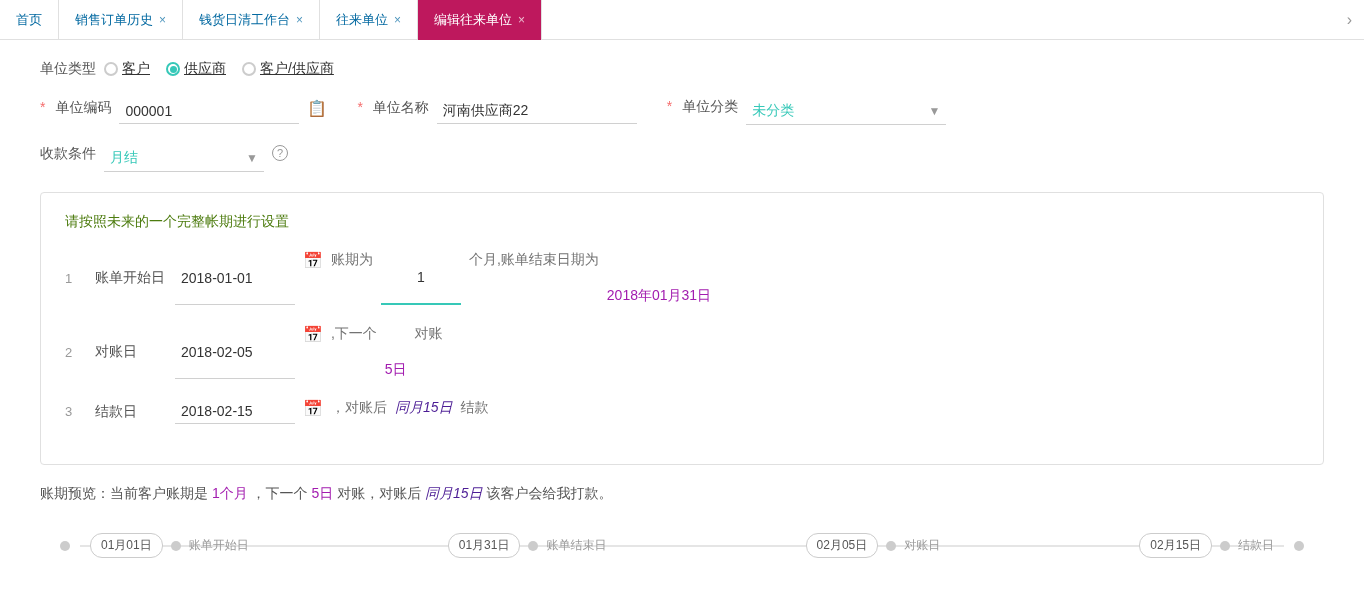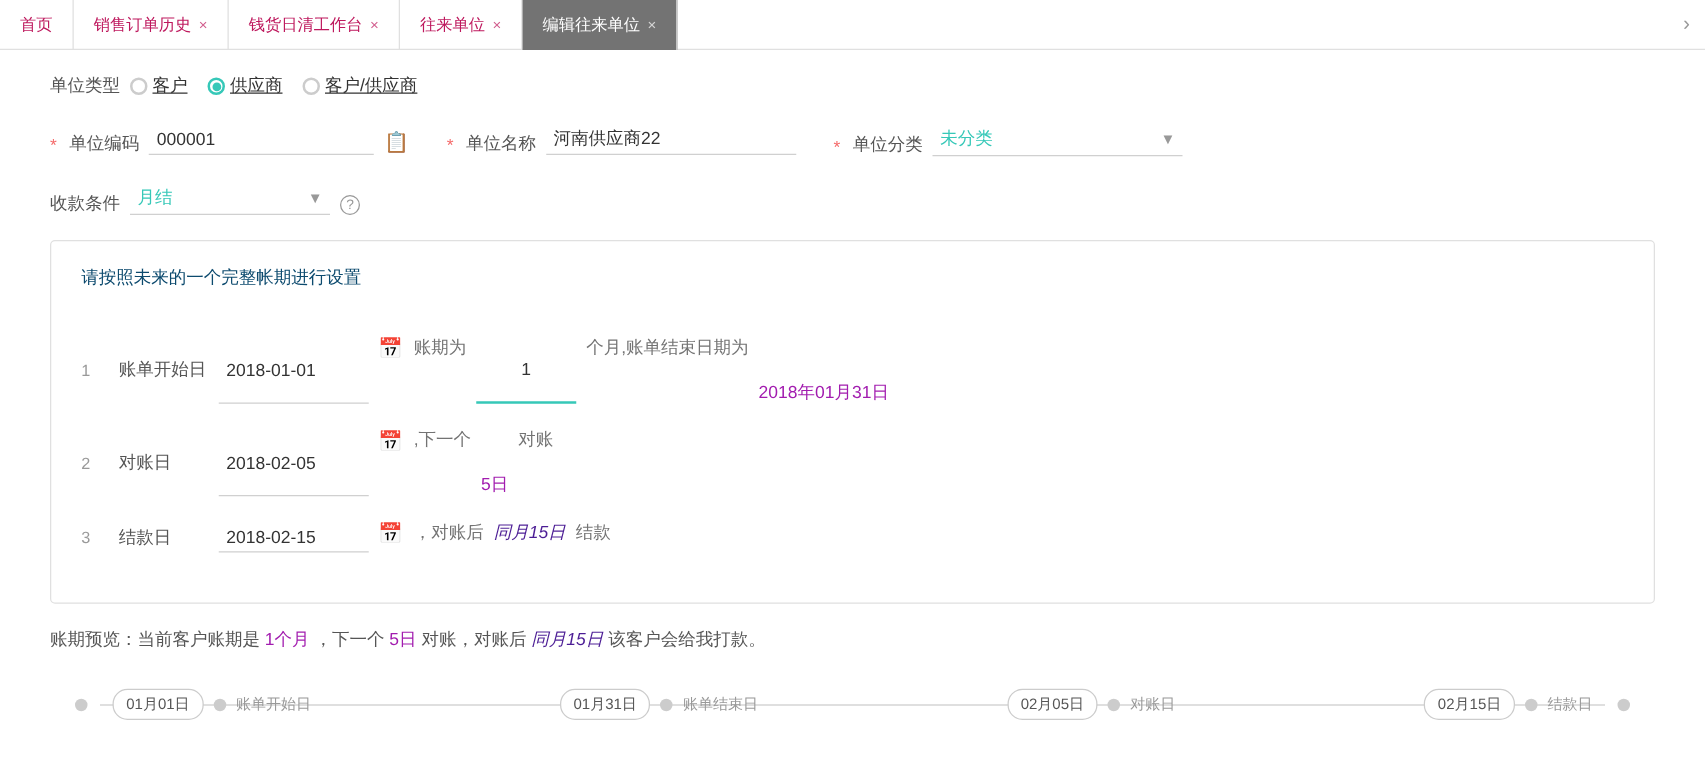--- a/index.html
+++ b/index.html
@@ -14,27 +14,27 @@
       height: 40px;
       padding-left: 0;
     }
     .tab {
       display: flex;
       align-items: center;
       padding: 0 16px;
       height: 40px;
       cursor: pointer;
       font-size: 13px;
-      color: #be185d;
+      color: #0369a1;
       border-right: 1px solid #e0e0e0;
       white-space: nowrap;
       gap: 6px;
     }
     .tab.active {
-      background: #737373;
+      background: #be185d;
       color: #fff;
     }
     .tab .close-x {
       font-size: 12px;
       opacity: 0.7;
       cursor: pointer;
     }
     .tab.active .close-x { color: #fff; }
     .more-btn {
       margin-left: auto;
@@ -56,21 +56,21 @@
 
     
     .form-row {
       display: flex;
       align-items: center;
       margin-bottom: 20px;
       gap: 30px;
     }
     .form-field {
       display: flex;
-      align-items: flex-end;
+      align-items: flex-start;
       gap: 8px;
     }
     .form-label {
       color: #555;
       white-space: nowrap;
     }
     .required-star {
       color: #f56c6c;
       margin-right: 2px;
     }
@@ -150,22 +150,22 @@
     }
 
     
     .card {
       border: 1px solid #e0e0e0;
       border-radius: 4px;
       padding: 20px 24px;
       margin-bottom: 20px;
     }
     .card-desc {
-      color: #0c4a6e;
-      margin-bottom: 38px;
+      color: #4d7c0f;
+      margin-bottom: 20px;
       font-size: 14px;
     }
     .card-row {
       display: flex;
       align-items: center;
       margin-bottom: 20px;
       gap: 0;
     }
     .row-num {
       width: 30px;

